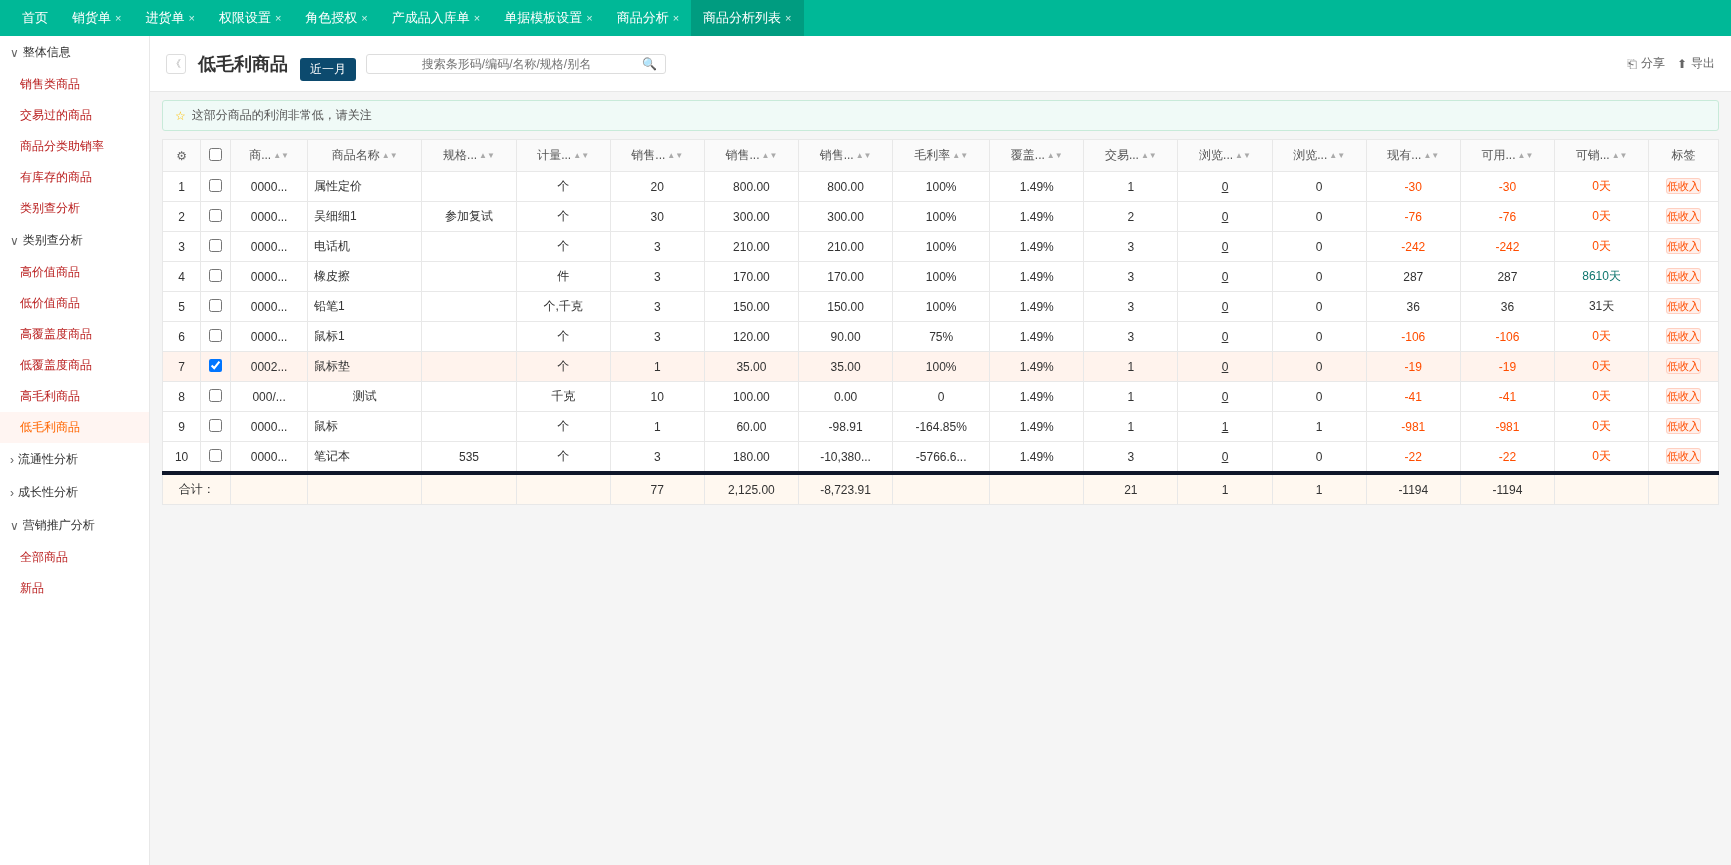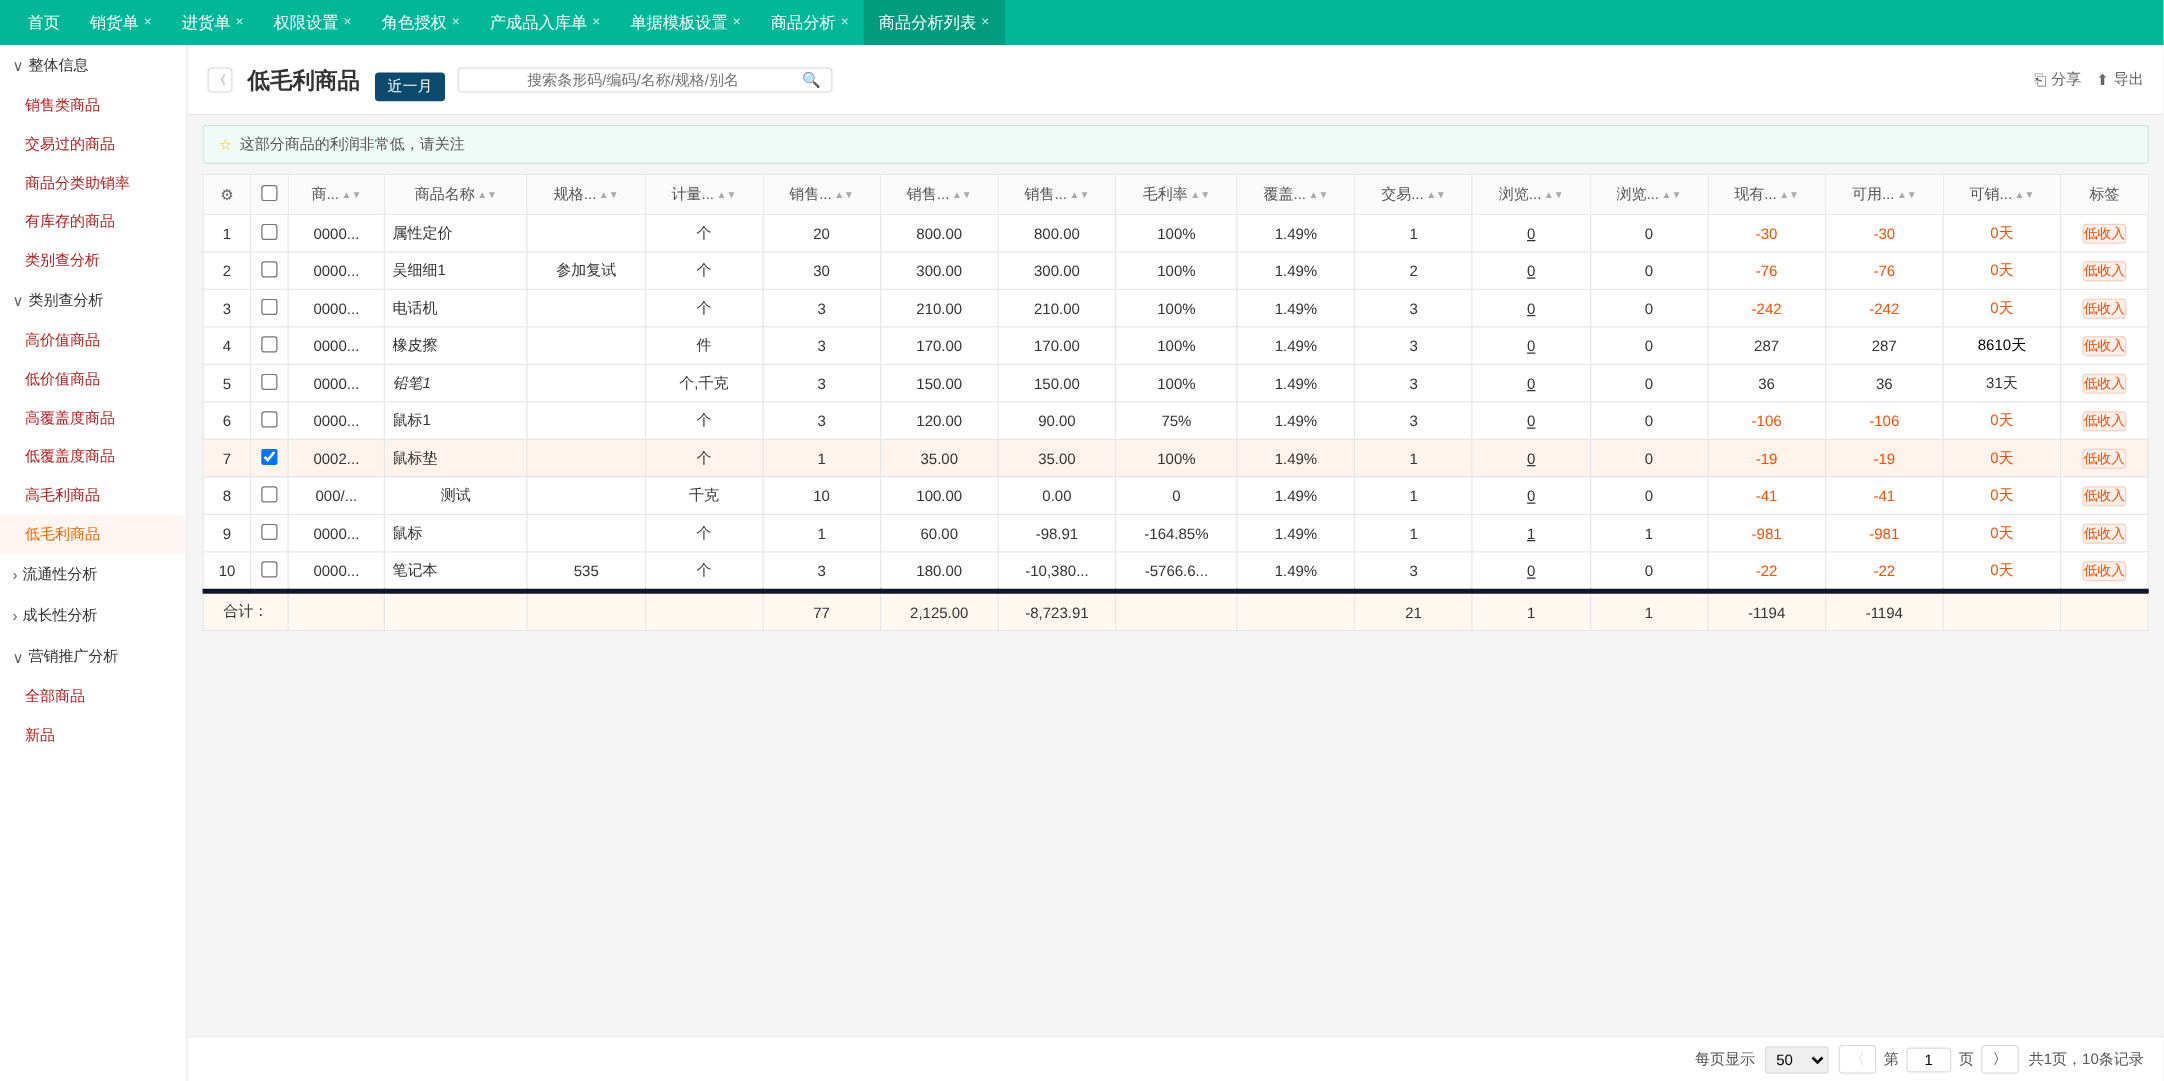--- a/index.html
+++ b/index.html
@@ -567,28 +567,28 @@
     <td>3</td>
     <td>170.00</td>
     <td>170.00</td>
     <td>100%</td>
     <td>1.49%</td>
     <td>3</td>
     <td><span class="underline-link">0</span></td>
     <td>0</td>
     <td style="color:#333">287</td>
     <td style="color:#333">287</td>
-    <td style="color:#000000">8610天</td>
+    <td style="color:#0f766e">8610天</td>
     <td><span class="tag-low-income">低收入</span></td>
   </tr>
             <tr>
     <td>5</td>
     <td class="checkbox-cell"><input type="checkbox" style=""></td>
     <td>0000...</td>
-    <td style="text-align:left;color:#333;cursor:pointer;font-style:italic;">铅笔1</td>
+    <td style="text-align:left;color:#333;cursor:pointer;">铅笔1</td>
     <td></td>
     <td>个,千克</td>
     <td>3</td>
     <td>150.00</td>
     <td>150.00</td>
     <td>100%</td>
     <td>1.49%</td>
     <td>3</td>
     <td><span class="underline-link">0</span></td>
     <td>0</td>
@@ -715,27 +715,14 @@
             <td>1</td>
             <td>-1194</td>
             <td>-1194</td>
             <td></td>
             <td></td>
           </tr>
         </tfoot>
       </table>
     </div>
 
-    <div class="bottom-bar">
-      <span>每页显示</span>
-      <select id="per-page-select">
-      <option value="20">20</option><option value="50" selected="">50</option><option value="100">100</option><option value="200">200</option></select>
-      <div class="page-nav">
-        <button disabled="">〈</button>
-        <span>第</span>
-        <input class="page-num-input" type="text" value="1" style="">
-        <span>页</span>
-        <button>〉</button>
-      </div>
-      <span>共1页，10条记录</span>
-    </div>
   </div>
 </div>
 
 </body></html>

